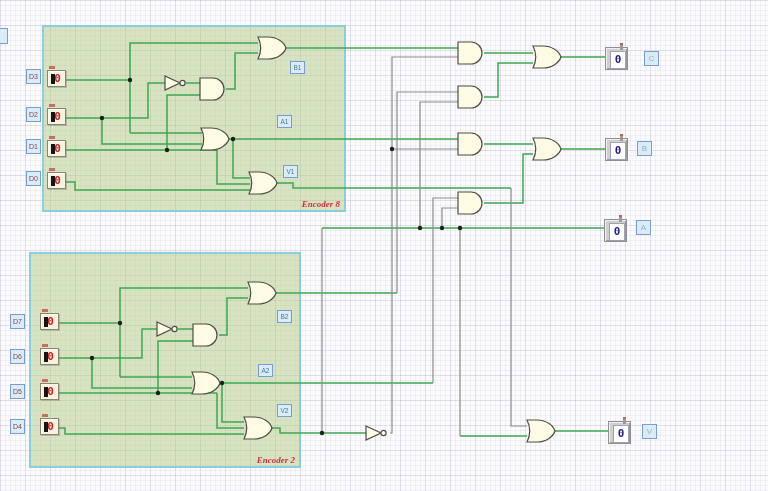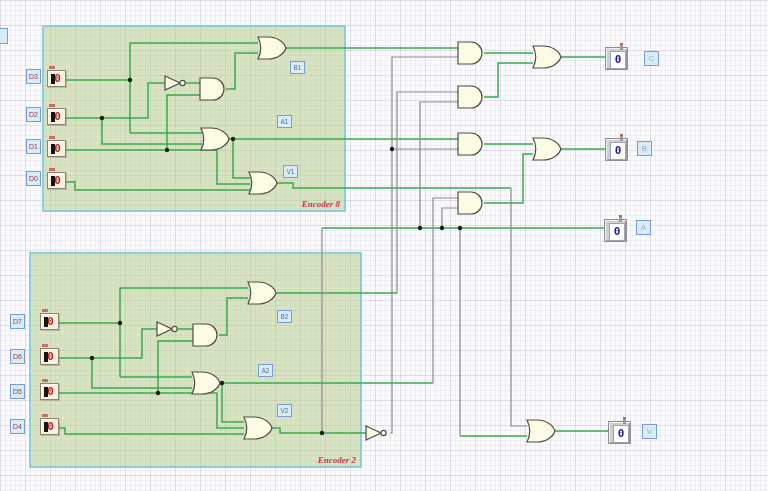--- a/index.html
+++ b/index.html
@@ -62,21 +62,21 @@
   .clipbox{position:absolute;background:#d9ecfa;border:1px solid #7b9cd0;}
 </style>
 </head>
 <body>
 
 <div class="canvas">
 
   <div class="region" style="left:42px;top:25px;width:304px;height:187px;">
     <span class="rtitle">Encoder 8</span>
   </div>
-  <div class="region" style="left:29px;top:252px;width:333px;height:216px;padding-left:33px;">
+  <div class="region" style="left:29px;top:252px;width:272px;height:216px;padding-left:33px;">
     <span class="rtitle">Encoder 2</span>
   </div>
 
   <div class="clipbox" style="left:-6px;top:28px;width:12px;height:14px;"></div>
 
   <svg class="wires" width="768" height="491">
 
     <g>
 
       <polyline class="wg" points="66,80 130,80"></polyline>

